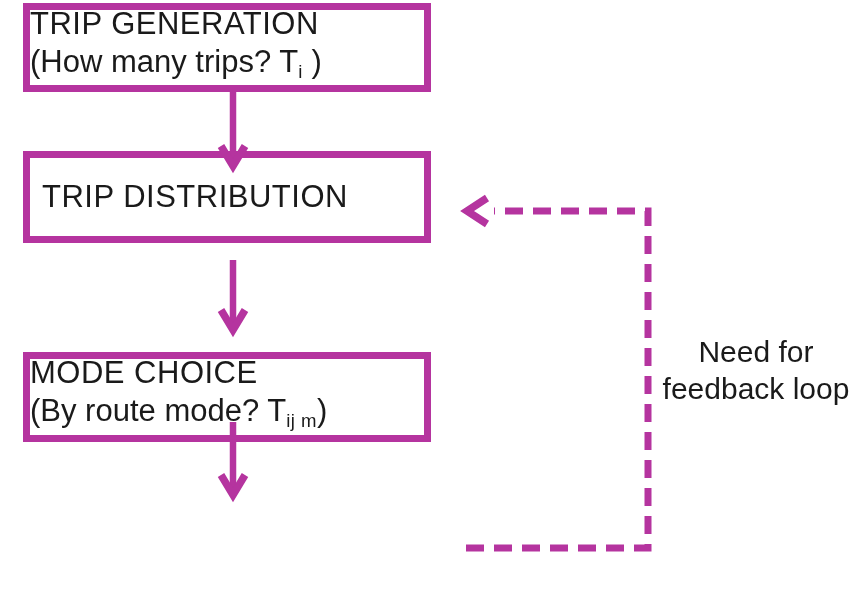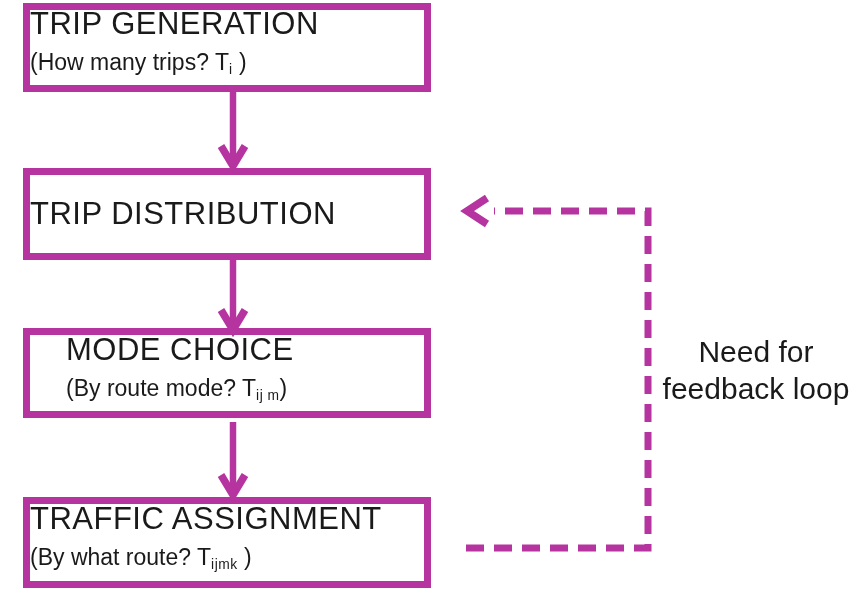--- a/index.html
+++ b/index.html
@@ -33,33 +33,33 @@
     color: var(--text);
     margin-left: 21px;
   }
   .flow-box .title {
     font-size: 31px;
     line-height: 38px;
     letter-spacing: 0.5px;
     white-space: nowrap;
   }
   .flow-box .question {
-    font-size: 23px;
+    font-size: 31px;
     line-height: 38px;
     white-space: nowrap;
   }
   .flow-box .question .sub {
     font-size: 0.60em;
     vertical-align: -0.30em;
     letter-spacing: 0.5px;
   }
 
   #box-1 { top: 3px;   height: 89px; }
-  #box-2 { top: 168px; height: 92px; }
-  #box-3 { top: 328px; height: 90px; padding-left: 36px; }
+  #box-2 { top: 151px; height: 92px; padding-left: 12px; }
+  #box-3 { top: 352px; height: 90px; }
   #box-4 { top: 497px; height: 91px; }
 
   .overlay {
     position: absolute;
     left: 0; top: 0;
     width: 850px; height: 593px;
     pointer-events: none;
   }
   .stroke-accent { stroke: var(--accent); fill: none; }
 
@@ -87,24 +87,20 @@
 
   <div class="flow-box" id="box-2">
     <div class="title">TRIP DISTRIBUTION</div>
   </div>
 
   <div class="flow-box" id="box-3">
     <div class="title">MODE CHOICE</div>
     <div class="question"><span>(By route mode? T</span><span class="sub">ij m</span><span>)</span></div>
   </div>
 
-  <div class="flow-box" id="box-4">
-    <div class="title">TRAFFIC ASSIGNMENT</div>
-    <div class="question"><span>(By what route? T</span><span class="sub">ijmk</span><span> )</span></div>
-  </div>
 
   <svg class="overlay" viewBox="0 0 850 593">
 
     <g>
       <line class="stroke-accent" x1="233" y1="92" x2="233" y2="163" stroke-width="6.5"></line>
       <polyline class="stroke-accent" points="221,146 233,166 245,146" stroke-width="7.5" stroke-linejoin="miter"></polyline>
     </g>
 
     <g>
       <line class="stroke-accent" x1="233" y1="260" x2="233" y2="327" stroke-width="6.5"></line>

